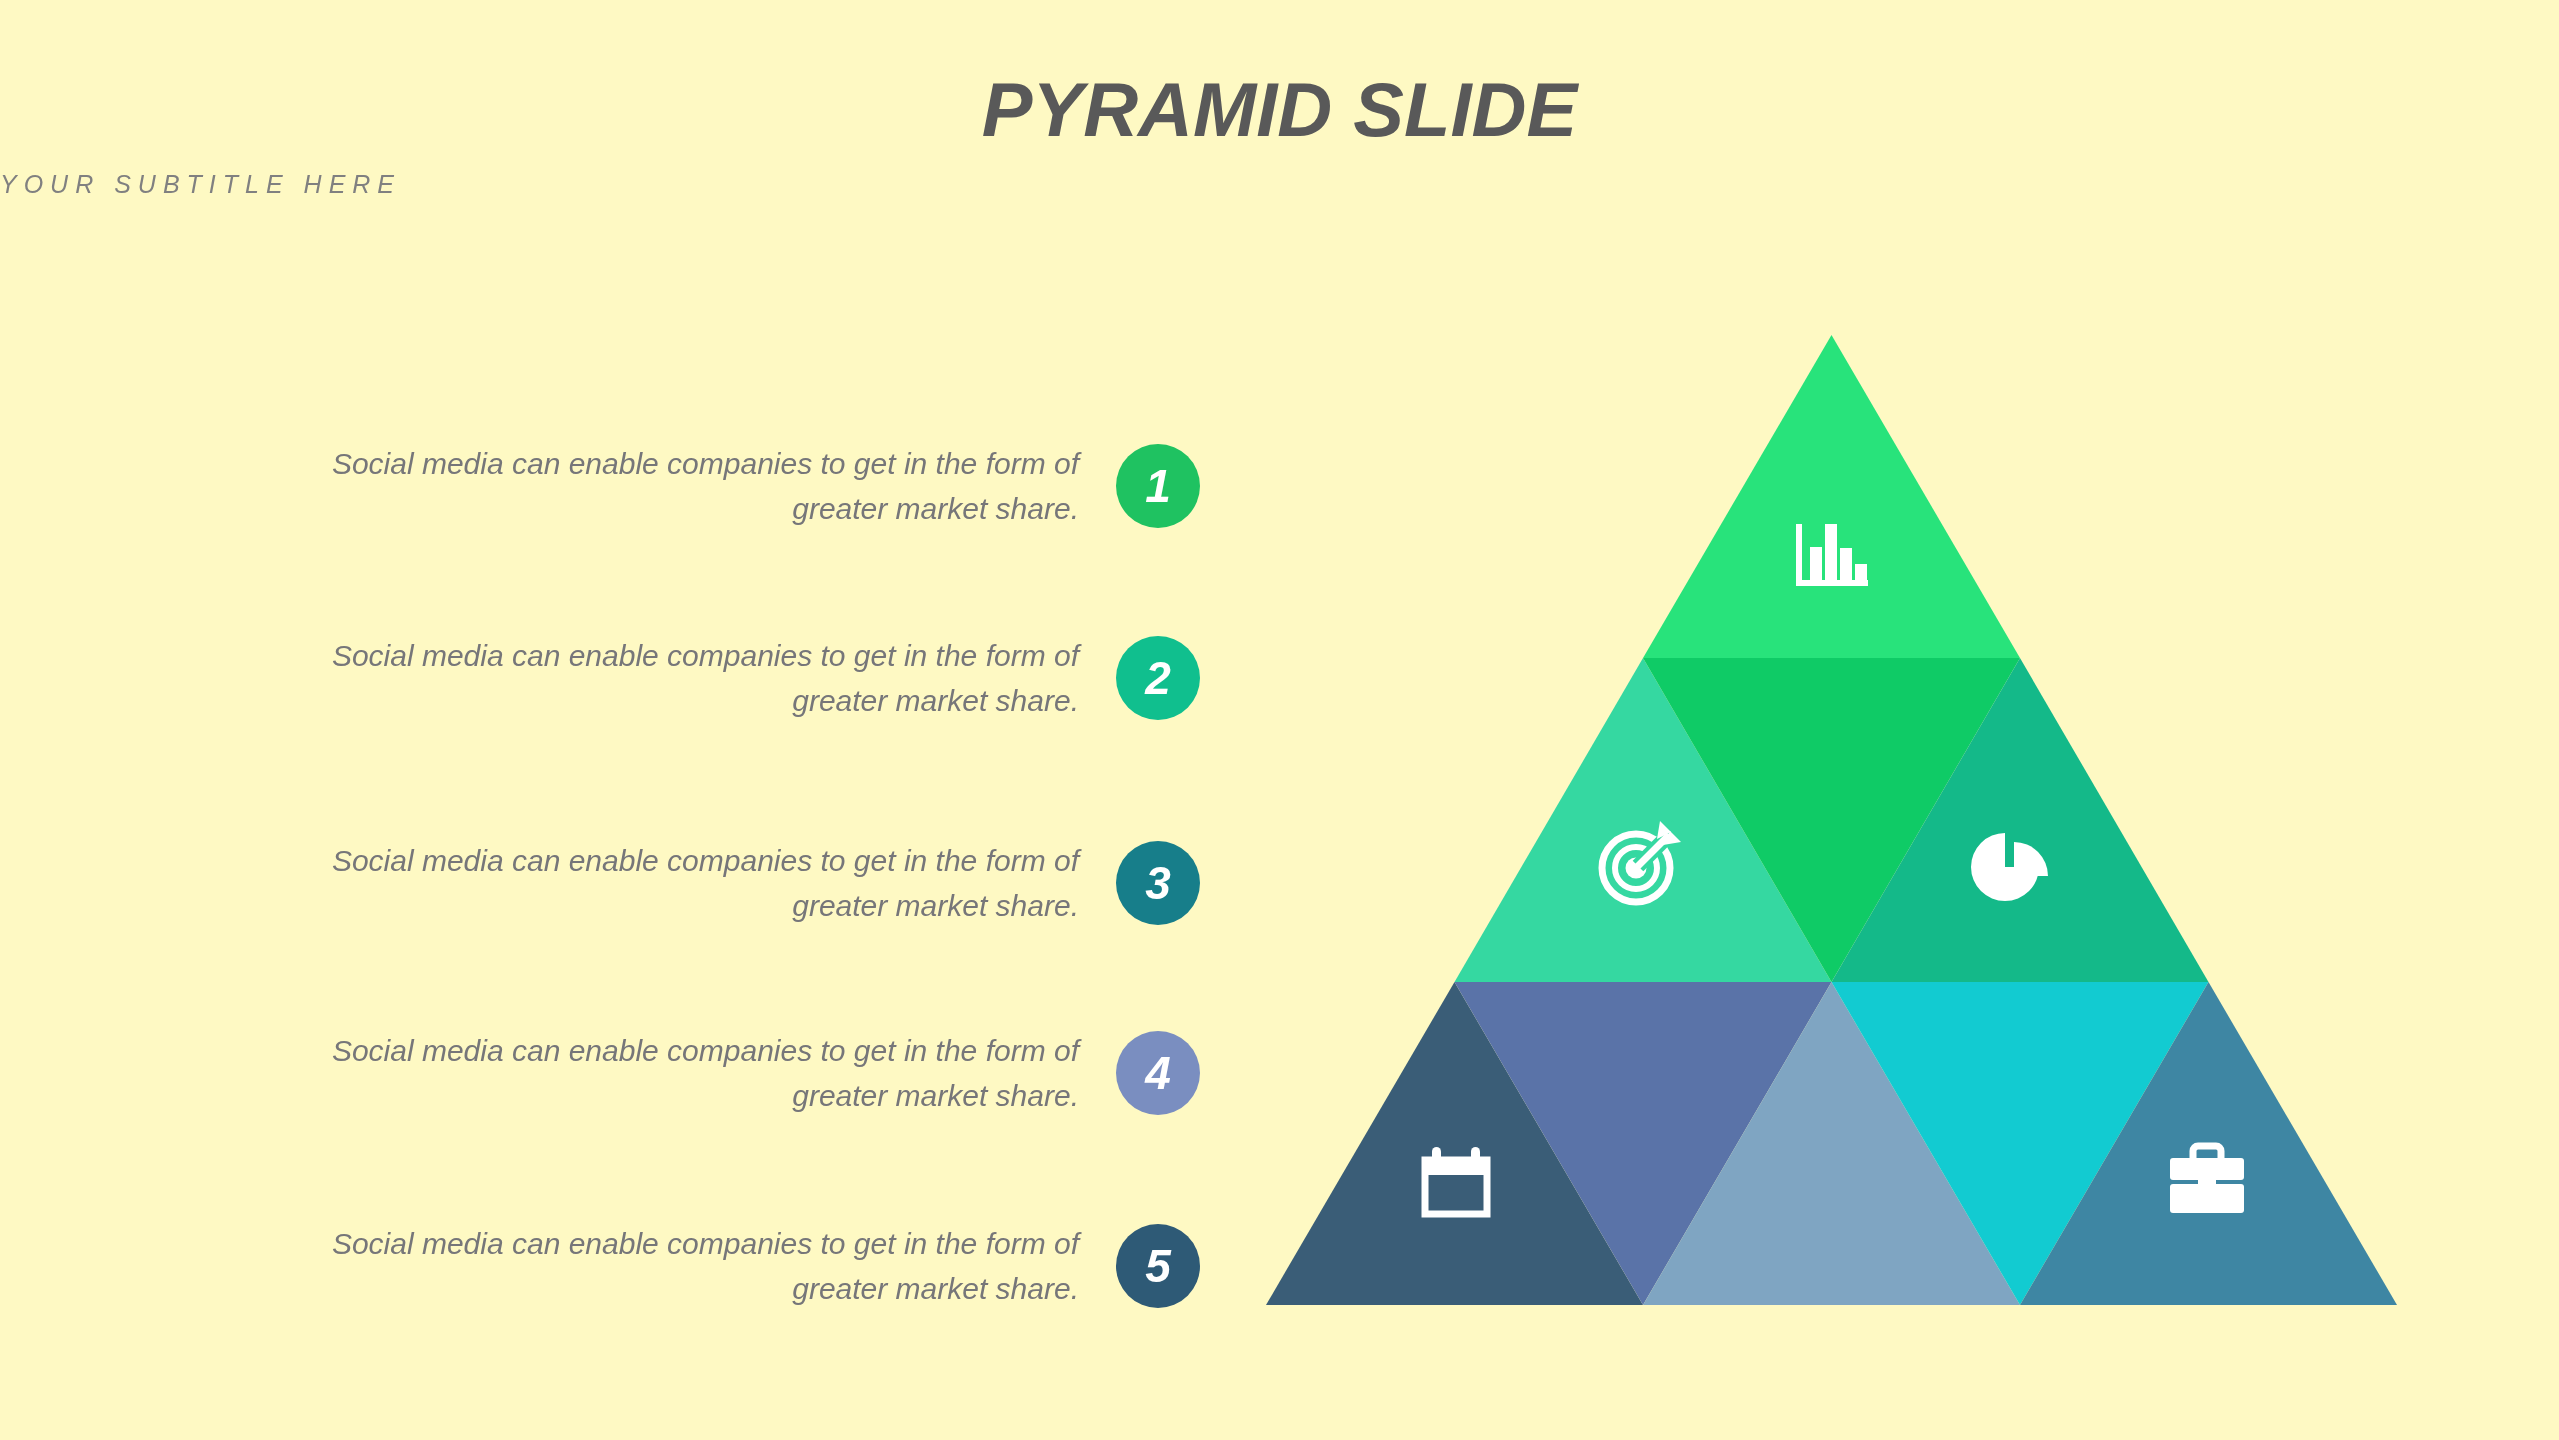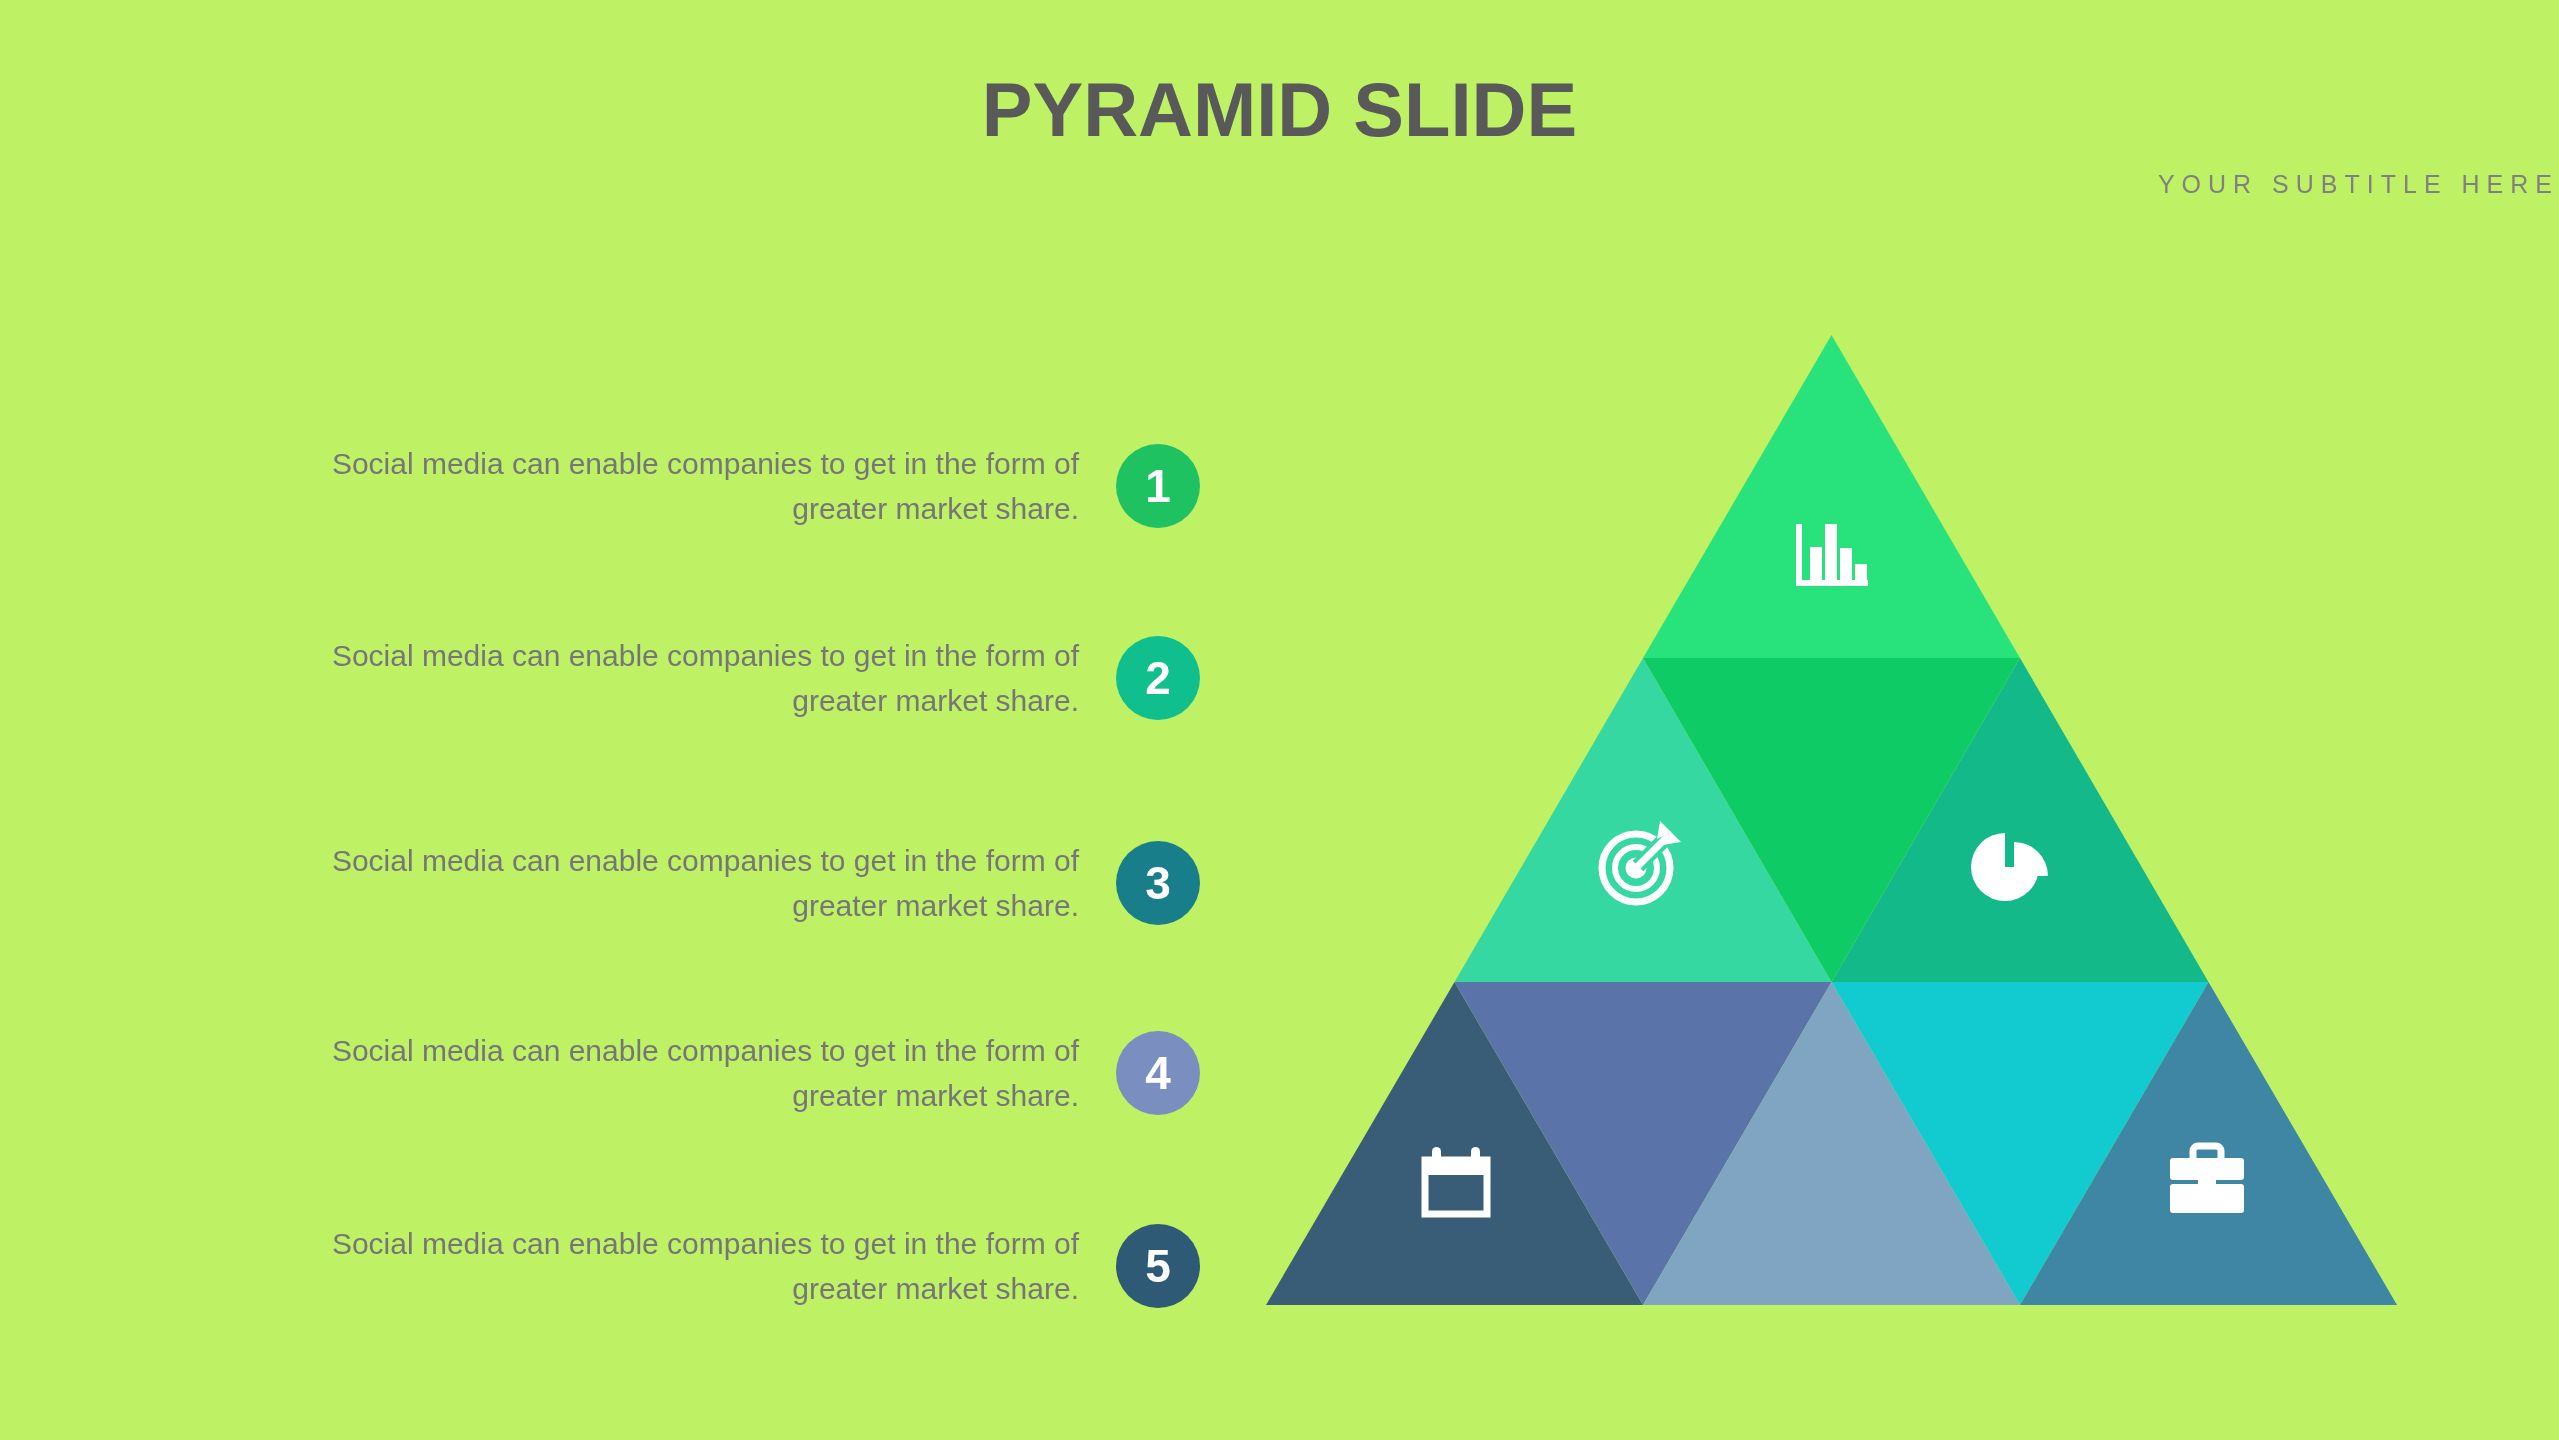--- a/index.html
+++ b/index.html
@@ -8,38 +8,38 @@
     position:relative;width:2559px;height:1440px;overflow:hidden;
     font-family:"Liberation Sans",sans-serif;
   }
   .slide-title{
     position:absolute;top:70px;left:0;width:100%;margin:0;
     text-align:center;font-size:76px;font-weight:700;line-height:80px;
     letter-spacing:0;
   }
   .slide-subtitle{
     position:absolute;top:170px;left:0;width:100%;
-    text-align:right;font-size:25px;font-weight:400;letter-spacing:7px;
+    text-align:left;font-size:25px;font-weight:400;letter-spacing:7px;
   }
   .item{position:absolute;left:240px;width:980px;height:90px;}
   .item-text{
     position:absolute;left:8px;top:0;width:831px;
     font-size:30px;line-height:45px;text-align:right;
   }
   .item-badge{
     position:absolute;left:876px;top:3px;width:84px;height:84px;
     border-radius:50%;text-align:center;line-height:84px;
     font-size:46px;font-weight:700;
   }
   .pyramid-svg{position:absolute;left:0;top:0;}
 </style>
 </head>
 <body>
 
-<div class="slide" style="background-color: #bef264;">
+<div class="slide" style="background-color: #fef9c3; font-style: italic;">
 
   <h1 class="slide-title" style="color: rgb(89, 89, 89);">PYRAMID SLIDE</h1>
 
   <div class="slide-subtitle" style="color: rgb(128, 128, 128);">YOUR SUBTITLE HERE</div>
 
   <div>
 
     <div class="item" style="top:441px;">
       <div class="item-text" style="color: rgb(118, 118, 121);">Social media can enable companies to get in the form of greater market share.</div>
       <div class="item-badge" style="background-color: rgb(31, 194, 97); color: rgb(255, 255, 255);">1</div>

